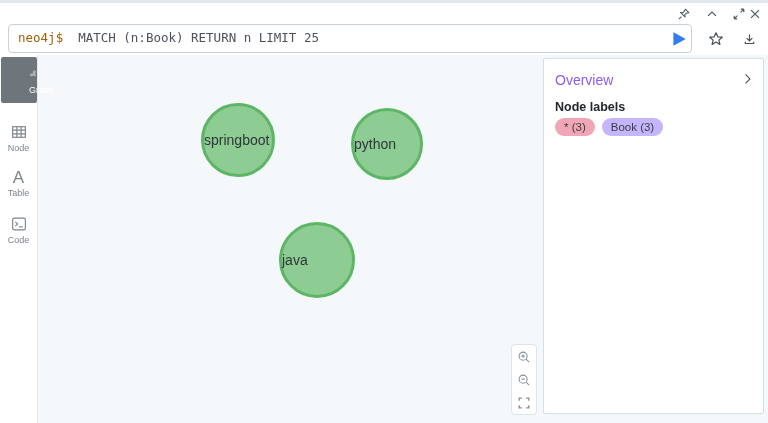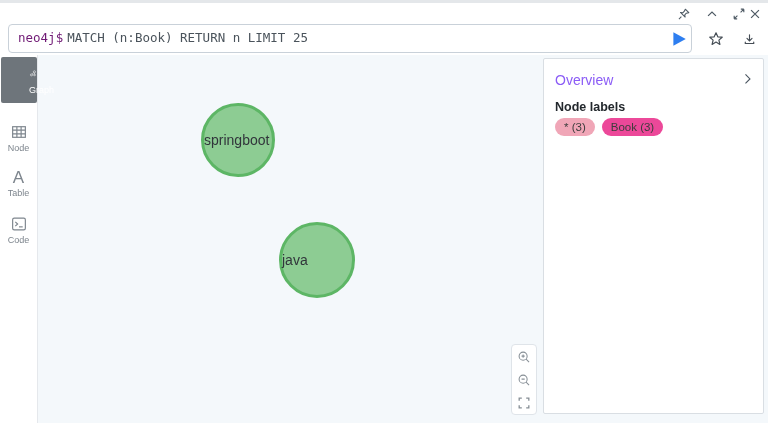--- a/index.html
+++ b/index.html
@@ -15,21 +15,21 @@
   .winbtn-pin { left: 676px; }
   .winbtn-collapse { left: 704px; }
   .winbtn-resize { left: 731px; }
   .winbtn-close { left: 747px; }
 
   
   .editor { position: absolute; left: 8px; top: 24px; width: 684px; height: 29px;
             background: #fff; border: 1px solid #c9d1d9; border-radius: 4px;
             font-family: "DejaVu Sans Mono", monospace; font-size: 12.5px; line-height: 26px;
             padding-left: 9px; cursor: text; white-space: nowrap; overflow: hidden; }
-  .editor .prompt { color: #701a75; margin-right: 4px; }
+  .editor .prompt { color: #a16207; margin-right: 15px; }
   .editor .query { color: #4a535b; }
   .editor-play { position: absolute; left: 670px; top: 30px; width: 18px; height: 18px; cursor: pointer; }
   .editor-action { position: absolute; top: 29px; width: 20px; height: 20px; color: #454d55;
                    display: flex; align-items: center; justify-content: center; cursor: pointer; }
   .act-star { left: 706px; }
   .act-download { left: 739px; }
 
   
   .graph-area { position: absolute; left: 38px; top: 55px; width: 730px; height: 368px; }
 
@@ -118,20 +118,23 @@
       <path d="M8 3v6M5.3 6.8L8 9.5l2.7-2.7"></path>
       <path d="M3.5 10.7v1.6h9v-1.6"></path>
     </svg>
   </div>
 
   <div class="graph-area" style="background: rgb(244, 248, 251);">
 
     <div class="node node-springboot" style="background: rgb(141, 204, 147); border-color: rgb(93, 182, 101);">
       <span>springboot</span>
     </div>
+    <div class="node node-python" style="background: rgb(141, 204, 147); border-color: rgb(93, 182, 101);">
+      <span>python</span>
+    </div>
     <div class="node node-java" style="background: rgb(141, 204, 147); border-color: rgb(93, 182, 101);">
       <span>java</span>
     </div>
 
     <div class="zoomctl">
       <div class="zoombtn">
         <svg width="14" height="14" viewBox="0 0 16 16" fill="none" stroke="currentColor" stroke-width="1.2">
           <circle cx="7" cy="7" r="4.6"></circle>
             <path d="M10.4 10.4L13.8 13.8M7 5.2v3.6M5.2 7h3.6"></path>
         </svg>
@@ -152,21 +155,21 @@
     <div class="overview-card">
       <div class="card-title">Overview</div>
       <div class="card-chevron">
         <svg width="13" height="13" viewBox="0 0 16 16" fill="none" stroke="currentColor" stroke-width="1.4">
           <polyline points="5.5,3 11,8.5 5.5,14"></polyline>
         </svg>
       </div>
       <div class="section-heading">Node labels</div>
       <div class="pills">
         <span class="pill" style="background: rgb(240, 166, 183);">* (3)</span>
-        <span class="pill" style="background: #ec4899;">Book (3)</span>
+        <span class="pill" style="background: #c4b5fd;">Book (3)</span>
       </div>
     </div>
   </div>
 
   <div class="sidebar">
     <div class="tab tab-graph">
       <span class="ticon">
         <svg width="19" height="19" viewBox="0 0 20 20" fill="none" stroke="currentColor" stroke-width="1.3">
           <circle cx="6" cy="13.5" r="2.5"></circle>
             <circle cx="13.5" cy="5.8" r="2.7"></circle>

